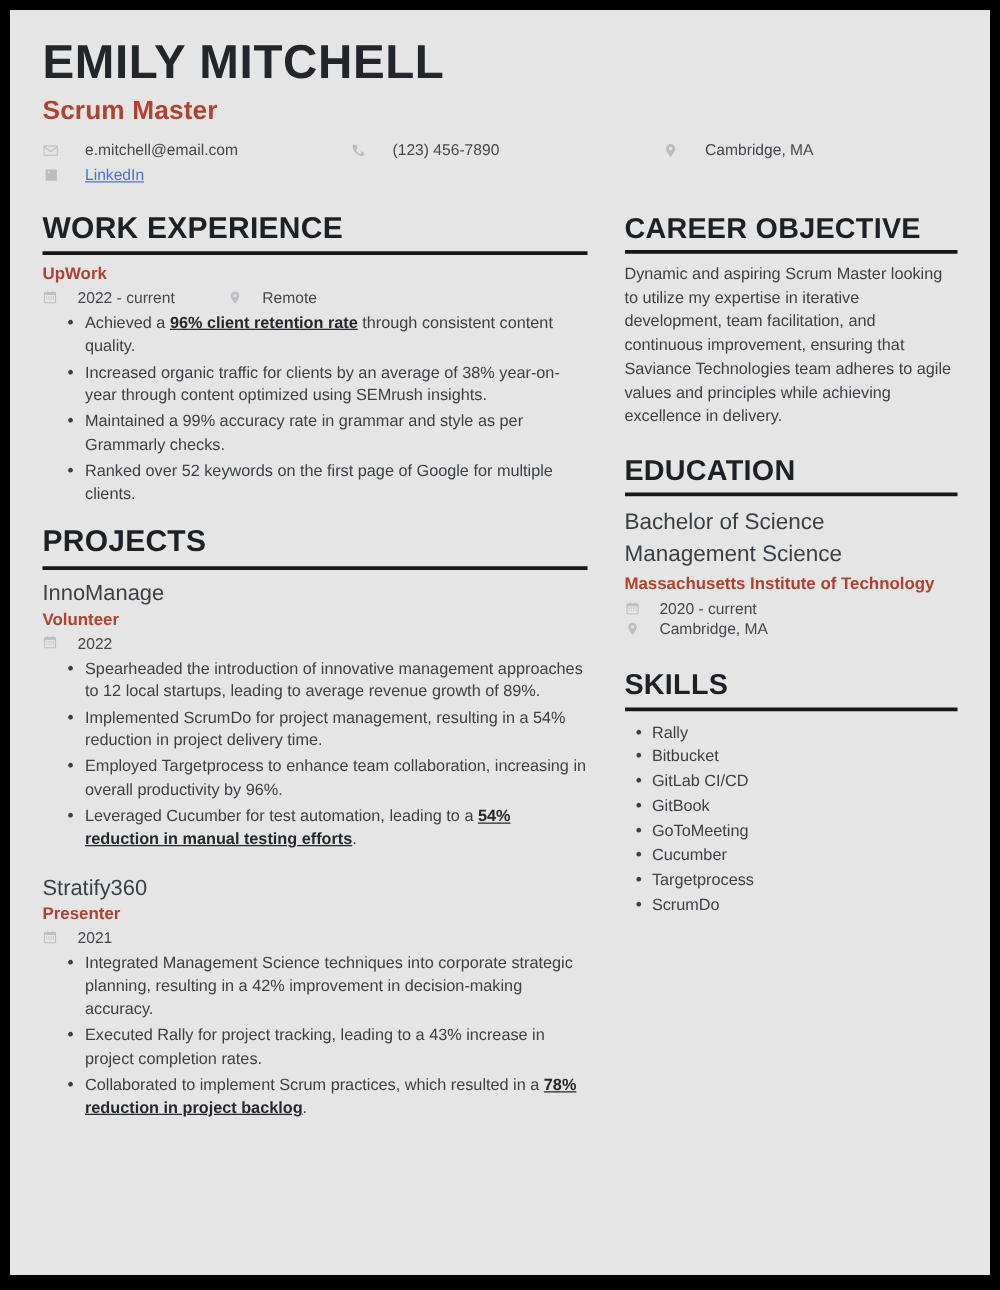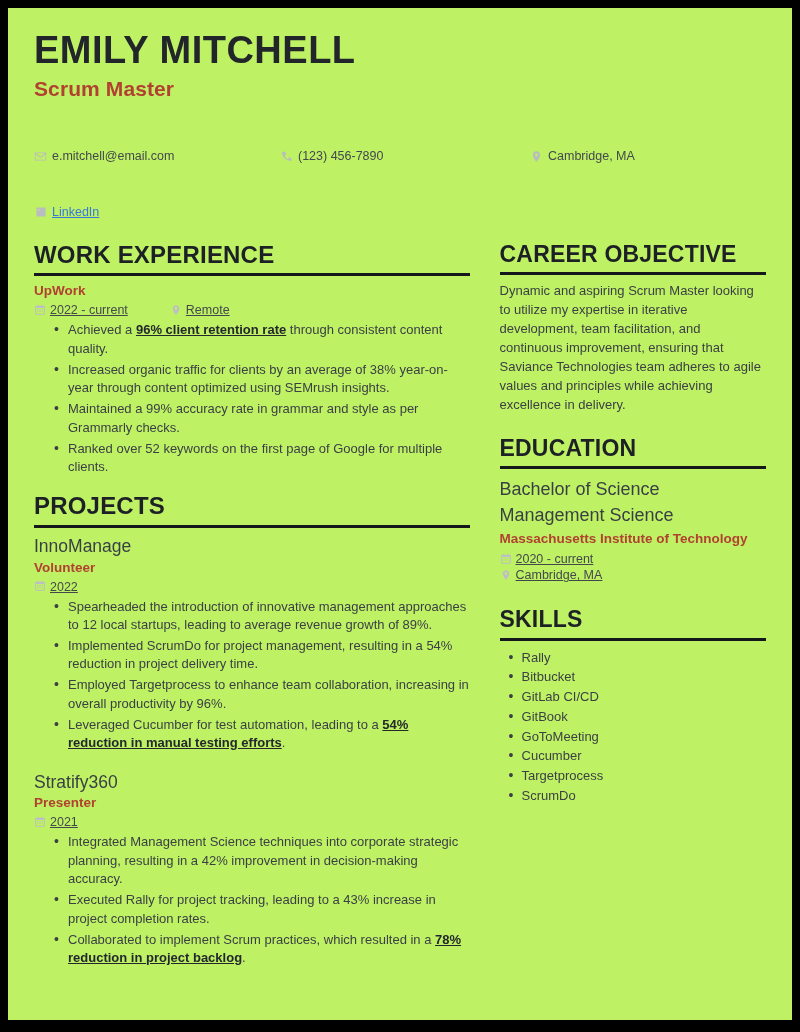--- a/index.html
+++ b/index.html
@@ -10,21 +10,21 @@
     background: #000000;
     font-family: "Liberation Sans", sans-serif;
   }
 
   .page-frame {
     position: absolute;
     left: 8px;
     top: 8px;
     width: 784px;
     height: 1012px;
-    background: #bef264;
+    background: #e5e5e5;
     overflow: hidden;
   }
 
   .page-inner {
     padding: 22px 26px 0 26px;
   }
 
   
   .name {
     font-size: 38px;
@@ -46,22 +46,21 @@
     margin-top: 12px;
     font-size: 12.5px;
     color: #44484d;
     align-items: center;
   }
   .contact-row.second { margin-top: 6px; }
 
   .contact-item {
     display: flex;
     align-items: center;
-    gap: 5px;
-    margin-top: 36px;
+    gap: 21px;
   }
   .c-email { width: 246px; }
   .c-phone { width: 250px; }
   .c-loc   { flex: 1; }
 
   .contact-item .glyph {
     color: #b9bcc0;
     display: inline-flex;
     align-items: center;
     justify-content: center;
@@ -125,22 +124,21 @@
 
   .meta-row {
     display: flex;
     align-items: center;
     margin-top: 5px;
     font-size: 12.5px;
     color: #44484d;
   }
   .meta-item {
     display: flex;
-    gap: 4px;
-    text-decoration: underline;
+    gap: 16px;
   }
   .meta-item + .meta-item { margin-left: 42px; }
   .meta-item .glyph {
     color: #bcbfc3;
     display: inline-flex;
     width: 12px;
     height: 13px;
     flex: none;
     align-items: center;
     justify-content: center;

